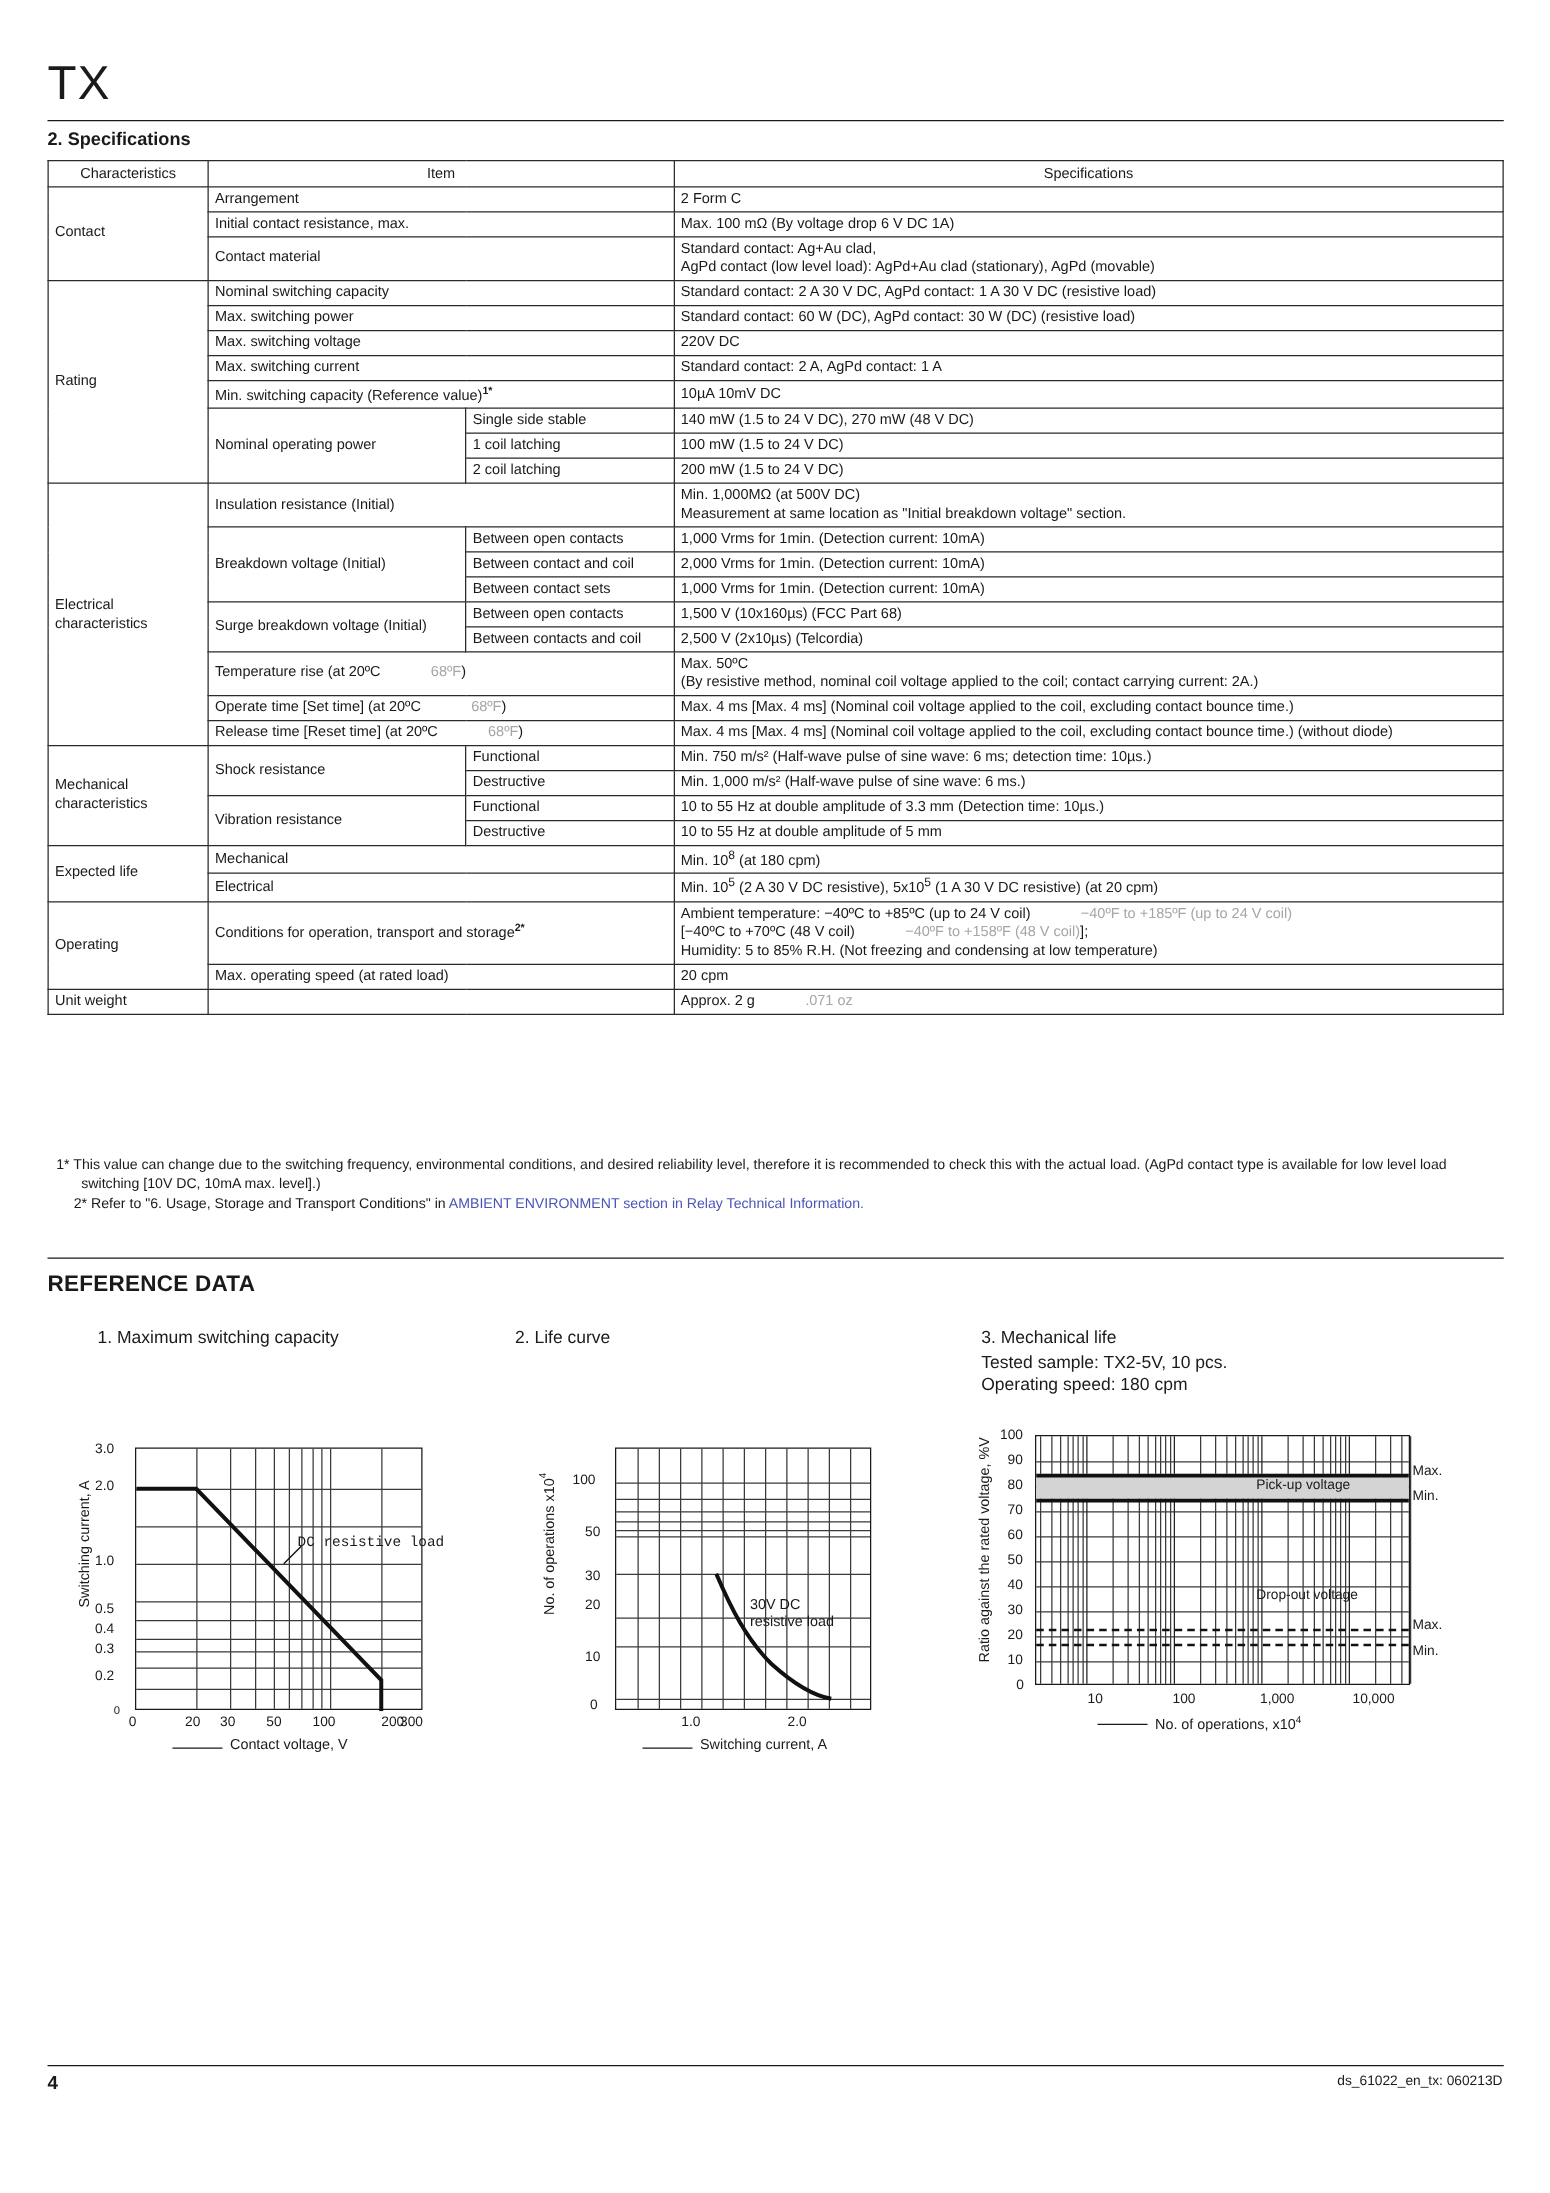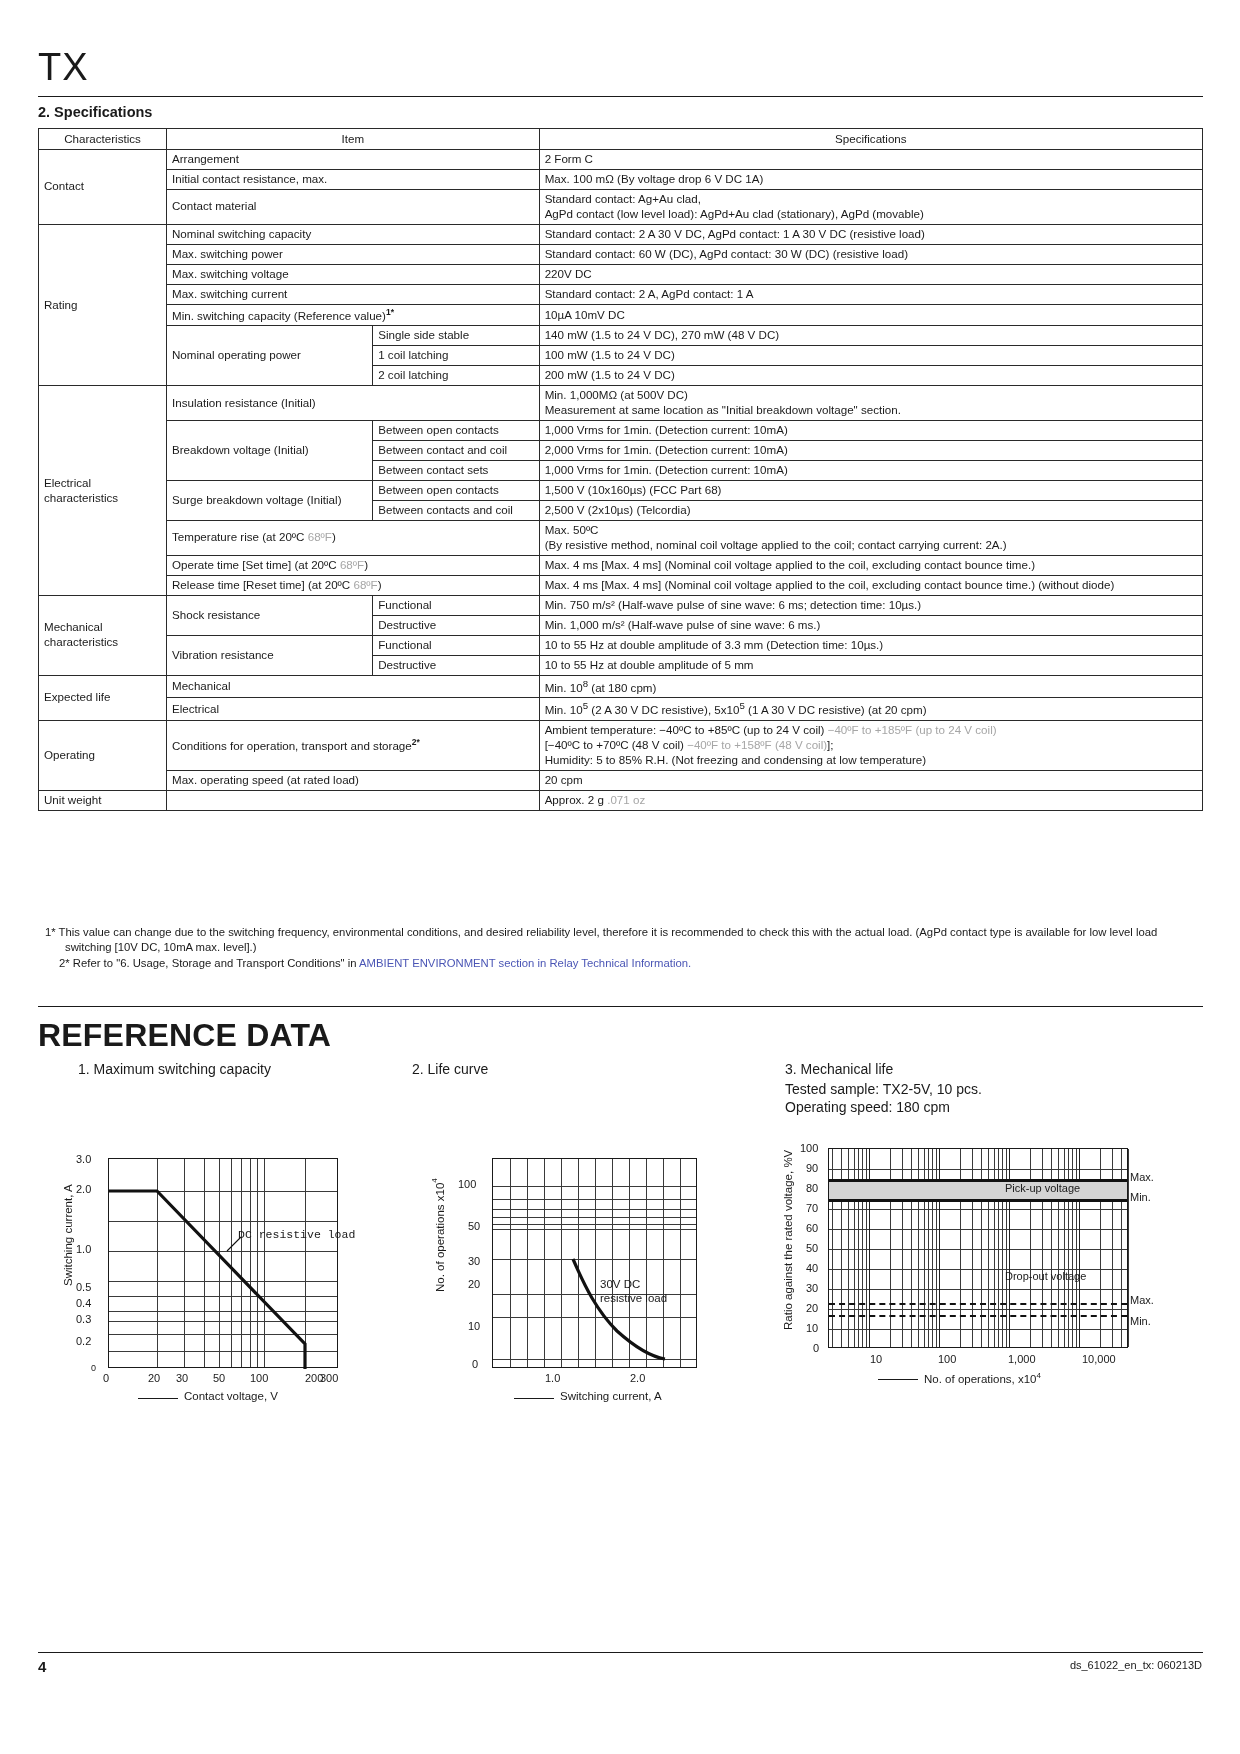--- a/index.html
+++ b/index.html
@@ -40,40 +40,40 @@
     border:0.8px solid #2a2a2a;
     padding:2px 5px 2px 5px;
     vertical-align:middle;
     height:20px;
   }
   table.spec td.hd { text-align:center; }
   table.spec td.cat { width:128px; }
   table.spec td.it  { }
   table.spec td.sub { }
   table.spec tr.headrow td { height:21px; }
-  .gray { color:#a6a6a6; }
+  .gray { color:#a6a6a6;margin-left:37px; }
   .lnk  { color:#4a55b5; }
   sup.fn { font-size:8.5px; vertical-align:super; font-weight:bold; }
 
   
   .footnotes {
     position:absolute; left:45px; top:925px; width:1160px;
     font-size:11.3px; line-height:1.35;
   }
   .footnotes .fnline { padding-left:20px; text-indent:-20px; }
   .footnotes .fn2 { padding-left:34px; text-indent:-20px; }
 
   
   .rule-ref {
     position:absolute; left:38px; top:1006px; width:1165px; height:0;
     border-top:1.6px solid #1a1a1a;
   }
   .ref-title {
     position:absolute; left:38px; top:1017px;
-    font-size:32px; font-weight:bold; letter-spacing:0.2px;text-align:right;
+    font-size:18px; font-weight:bold; letter-spacing:0.2px;text-align:right;
   }
   .chart-head { position:absolute; font-size:14px; line-height:1.32; }
 
   
   .chart-box { position:absolute; }
   .axis-ylabel {
     position:absolute;
     writing-mode:vertical-rl; transform:rotate(180deg);
     font-size:11.5px; white-space:nowrap; text-align:center;
   }

